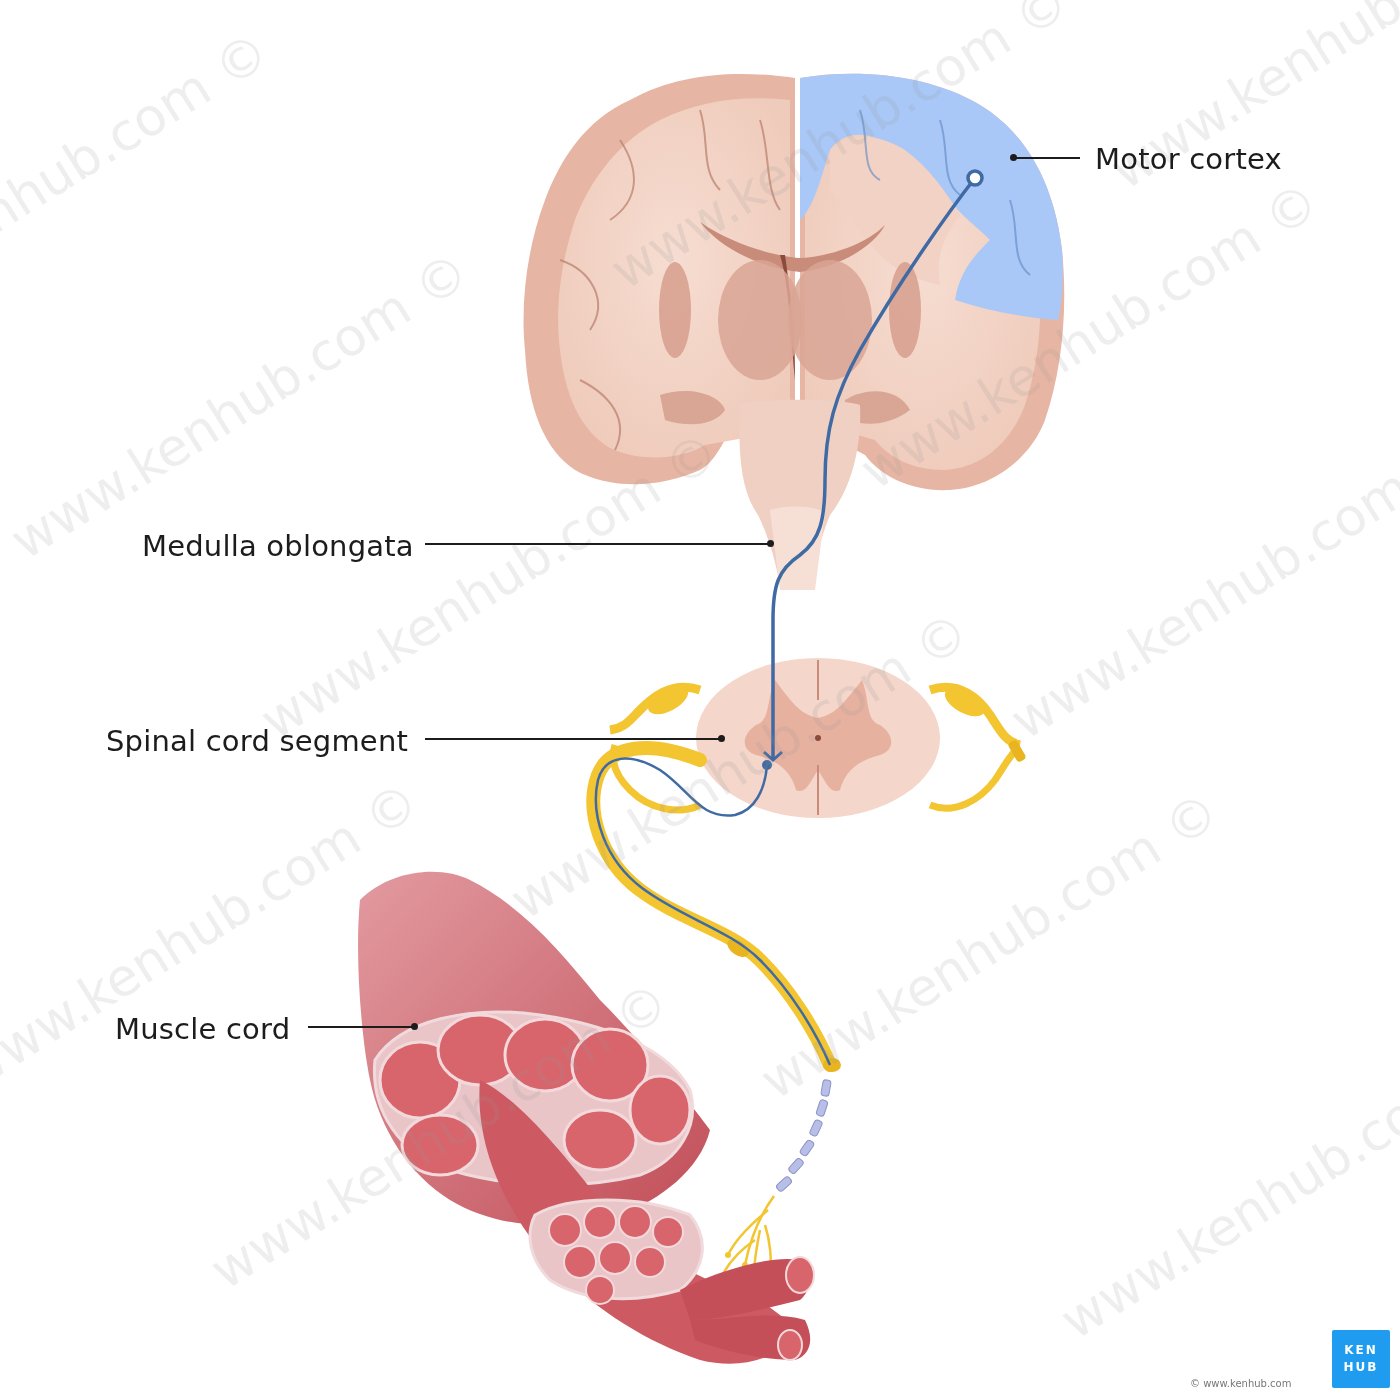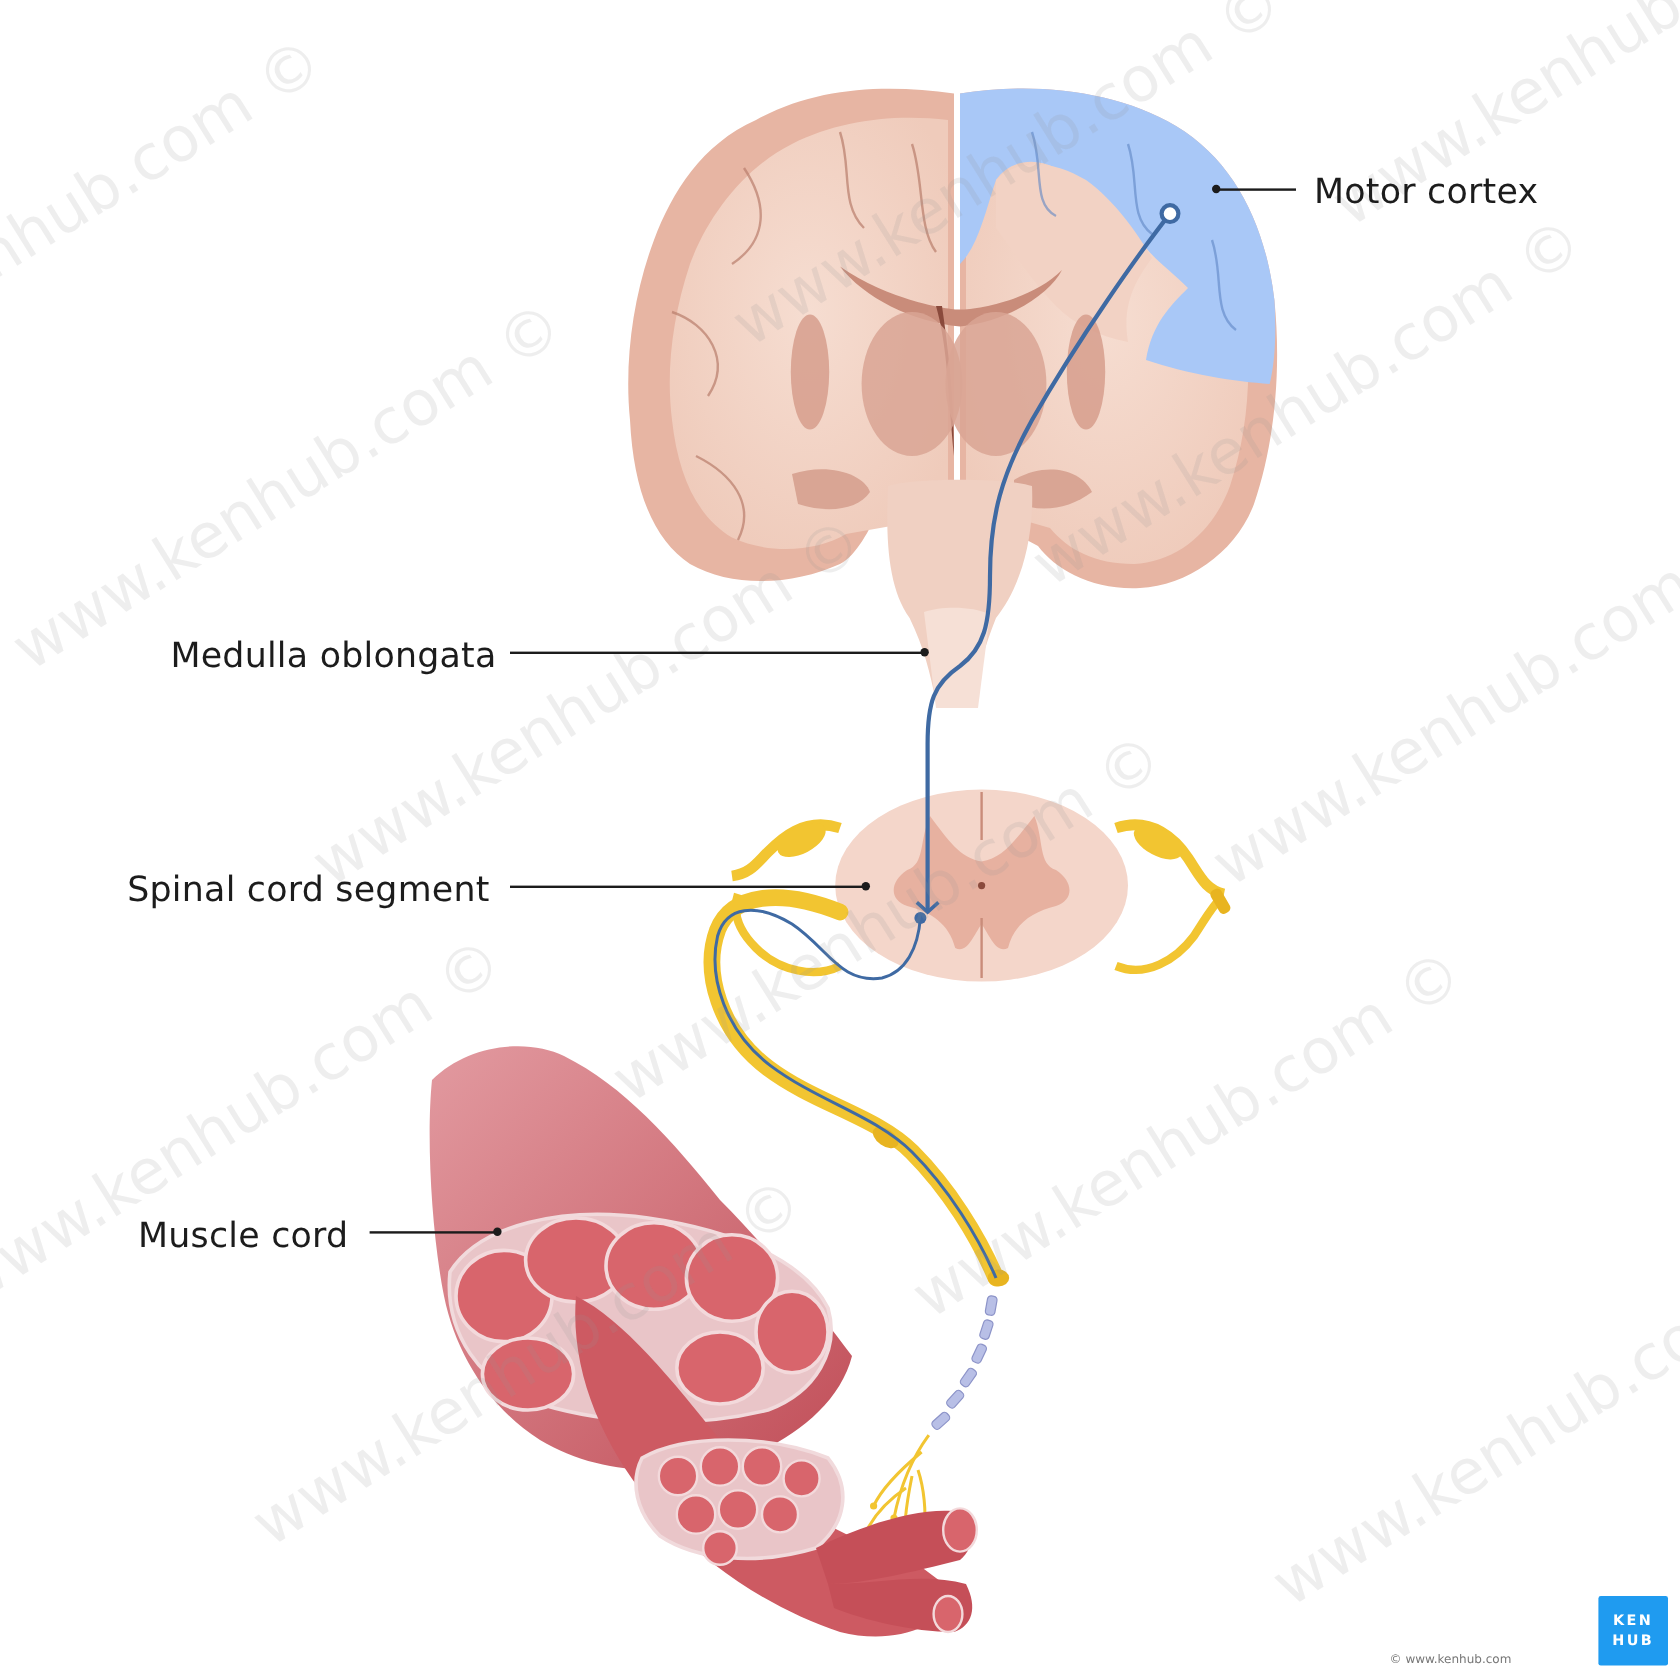--- a/index.html
+++ b/index.html
@@ -4,21 +4,21 @@
 <style>
   html,body{margin:0;padding:0;background:#ffffff;}
   #stage{position:relative;width:1400px;height:1400px;overflow:hidden;background:#ffffff;font-family:"DejaVu Sans","Liberation Sans",sans-serif;}
   svg.art{position:absolute;left:0;top:0;}
   .label{position:absolute;font-size:29px;color:#1c1c1c;white-space:nowrap;letter-spacing:0.2px;}
   .leader{position:absolute;height:1.5px;background:#1c1c1c;}
   .dot{position:absolute;width:7px;height:7px;border-radius:50%;background:#1c1c1c;}
   .wm{position:absolute;left:0;top:0;width:1400px;height:1400px;pointer-events:none;overflow:hidden;}
   .wm-line{position:absolute;font-size:52px;color:rgba(150,150,150,0.16);white-space:nowrap;transform:rotate(-32deg);transform-origin:0 0;font-family:"DejaVu Sans",sans-serif;}
   .logo{position:absolute;left:1332px;top:1330px;width:58px;height:58px;background:#1f9bf0;border-radius:2px;color:#ffffff;font-size:12px;font-weight:bold;text-align:center;line-height:17px;padding-top:12px;box-sizing:border-box;letter-spacing:2px;}
-  .copyright{position:absolute;left:1158px;top:1378px;font-size:10px;color:#777;}
+  .copyright{position:absolute;left:1190px;top:1378px;font-size:10px;color:#777;}
 </style>
 </head>
 <body>
 
 <div id="stage">
 
   <svg class="art" width="1400" height="1400" viewBox="0 0 1400 1400">
     <defs>
       <radialGradient id="brainG" cx="50%" cy="45%" r="60%">
         <stop offset="0%" stop-color="#f6ddd1"></stop>

